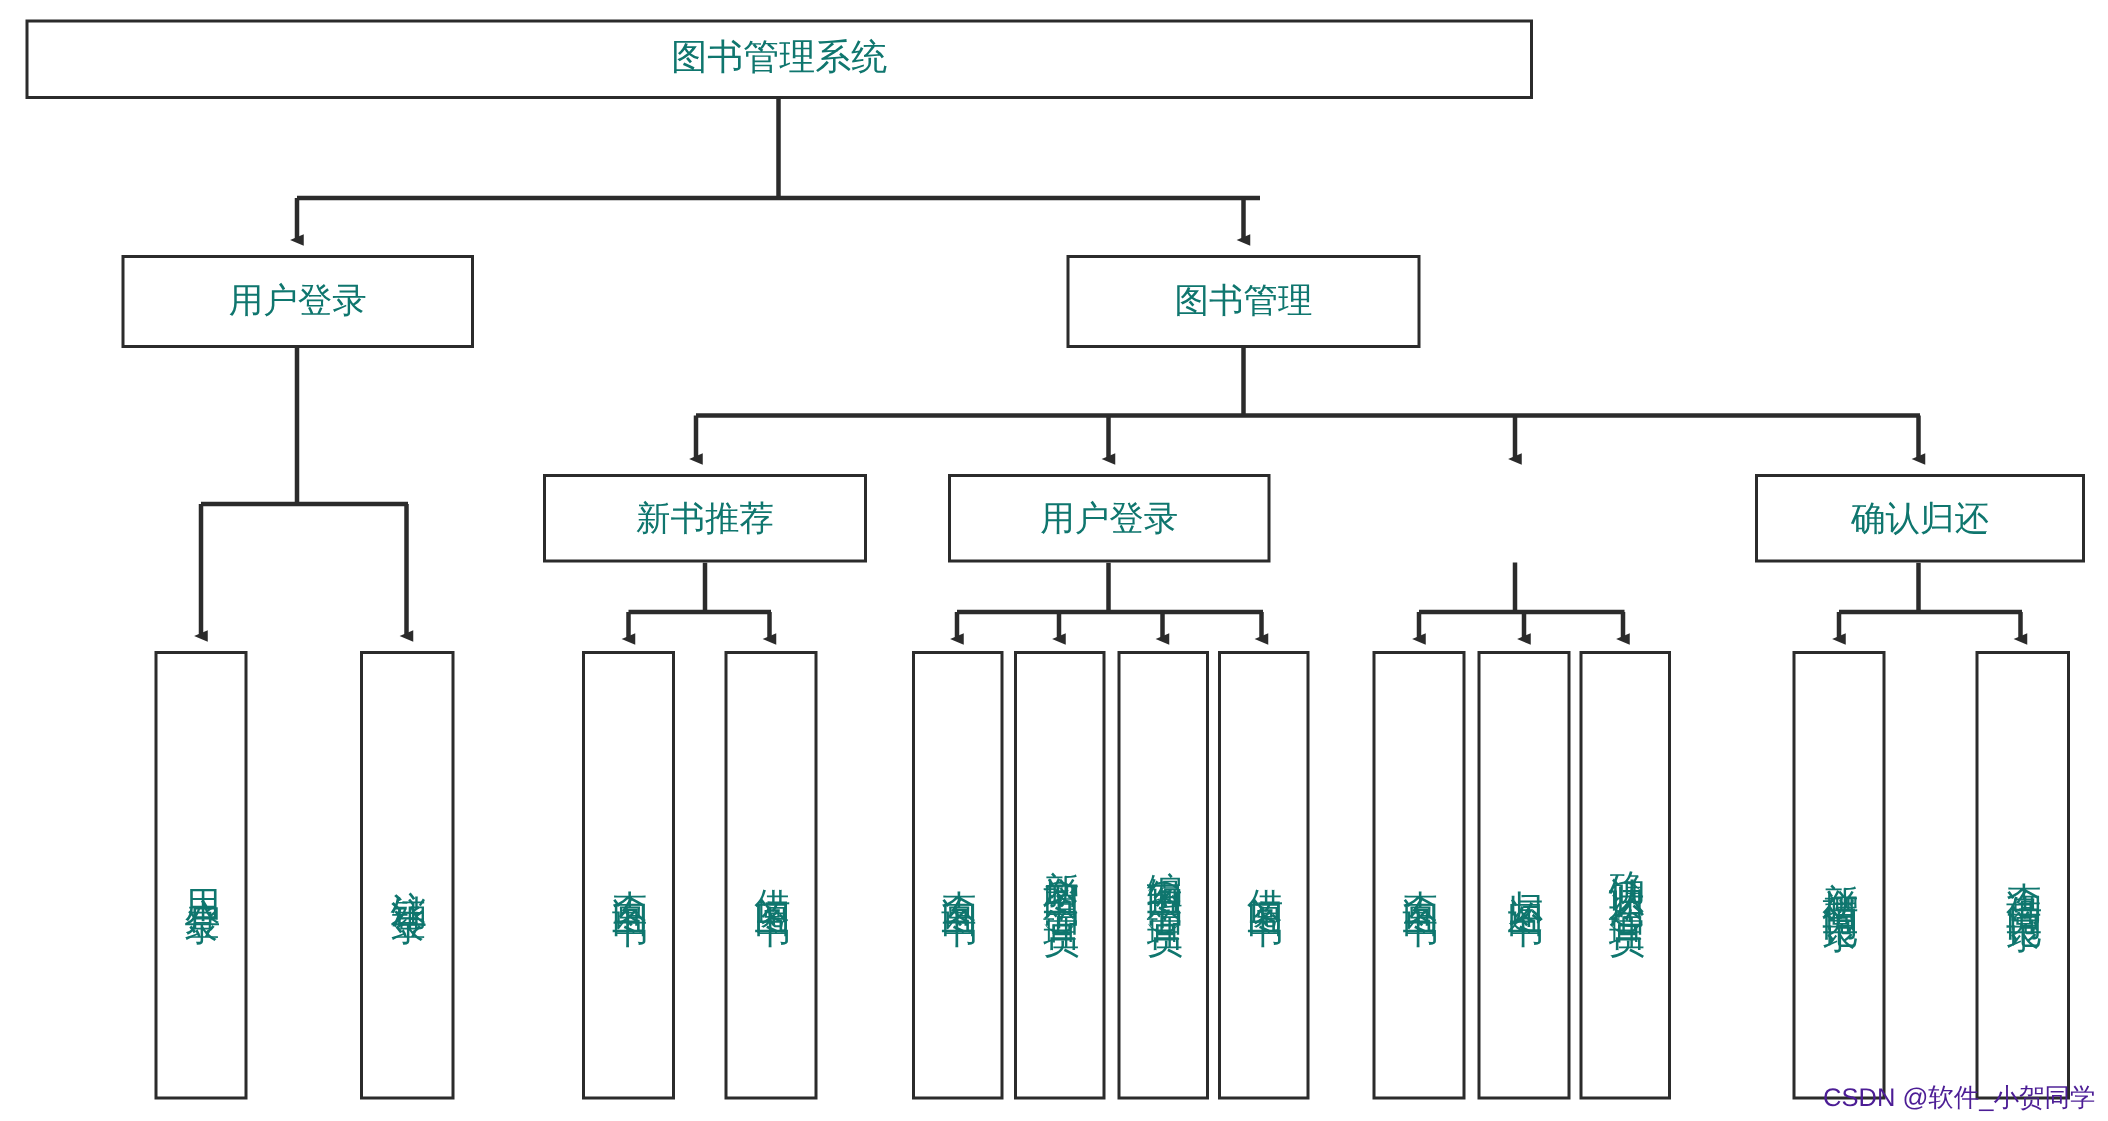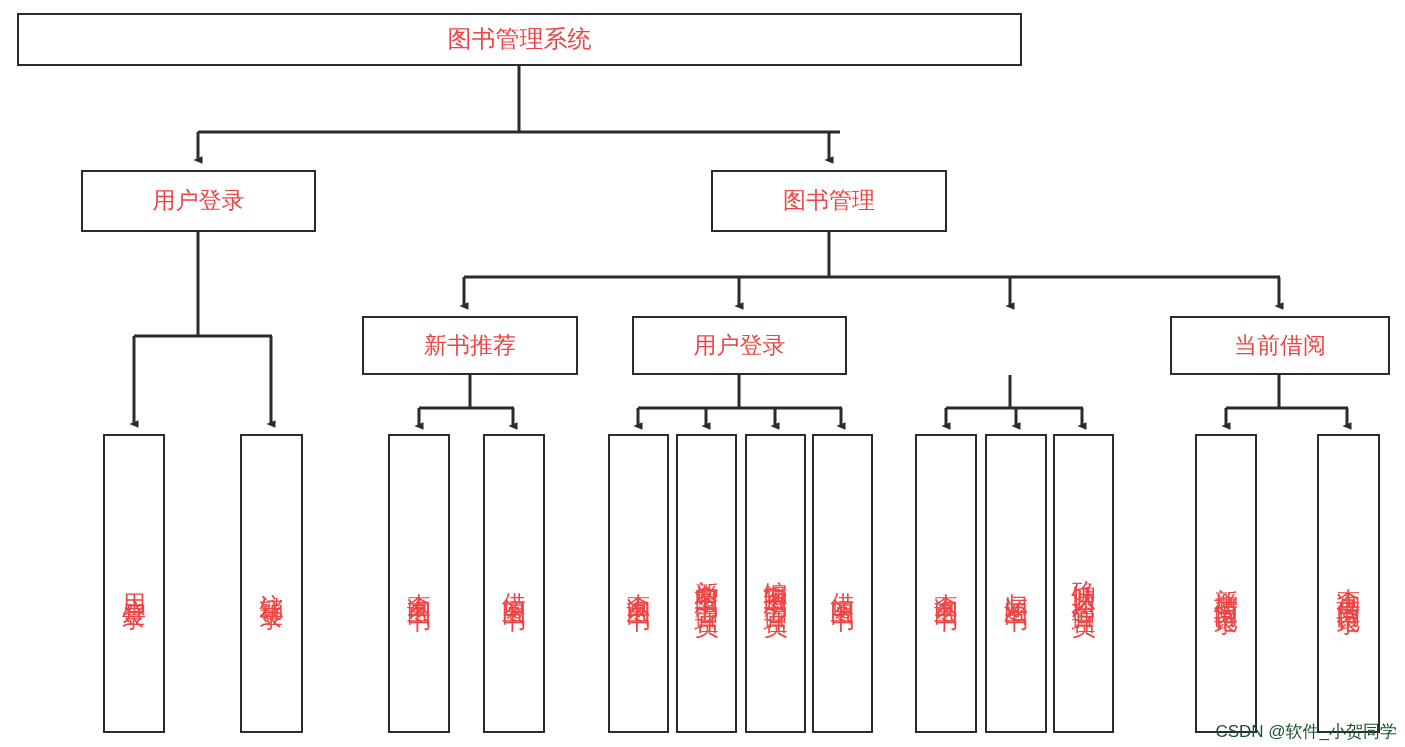--- a/index.html
+++ b/index.html
@@ -14,41 +14,41 @@
   .node{
     position:absolute;
     box-sizing:border-box;
     background:#ffffff;
     border:2.5px solid #2b2b2b;
     display:flex;
     align-items:center;
     justify-content:center;
   }
   .node .label{
-    color:#ef4444;
+    color:#0f766e;
     line-height:1.12;
     text-align:center;
     white-space:nowrap;
   }
   .node.horiz .label{font-size:23px;}
   .node.root .label{font-size:24px;}
   .node.vert{align-items:center;justify-content:center;}
   .node.vert .label{
     writing-mode:vertical-rl;
     text-orientation:upright;
     font-size:24px;
     letter-spacing:5px;
     line-height:1;
     white-space:nowrap;
   }
   #watermark{
     position:absolute;
     right:8px;bottom:4px;
     font-size:17px;
-    color:#14532d;
+    color:#4c1d95;
     white-space:nowrap;
     pointer-events:none;
   }
 </style>
 </head>
 <body>
 
 <div id="diagram-root">
 
   <svg class="edges" viewBox="0 0 1405 747" xmlns="http://www.w3.org/2000/svg">
@@ -128,21 +128,21 @@
   <div class="node horiz" style="left:362px;top:316px;width:216px;height:59px;">
     <span class="label">新书推荐</span>
   </div>
 
   <div class="node horiz" style="left:632px;top:316px;width:215px;height:59px;">
     <span class="label">用户登录</span>
   </div>
 
 
   <div class="node horiz" style="left:1170px;top:316px;width:220px;height:59px;">
-    <span class="label">当前借阅</span>
+    <span class="label">确认归还</span>
   </div>
 
   <div class="node vert" style="left:103px;top:434px;width:62px;height:299px;">
     <span class="label">用户登录</span>
   </div>
 
   <div class="node vert" style="left:240px;top:434px;width:63px;height:299px;">
     <span class="label">注销登录</span>
   </div>
 

